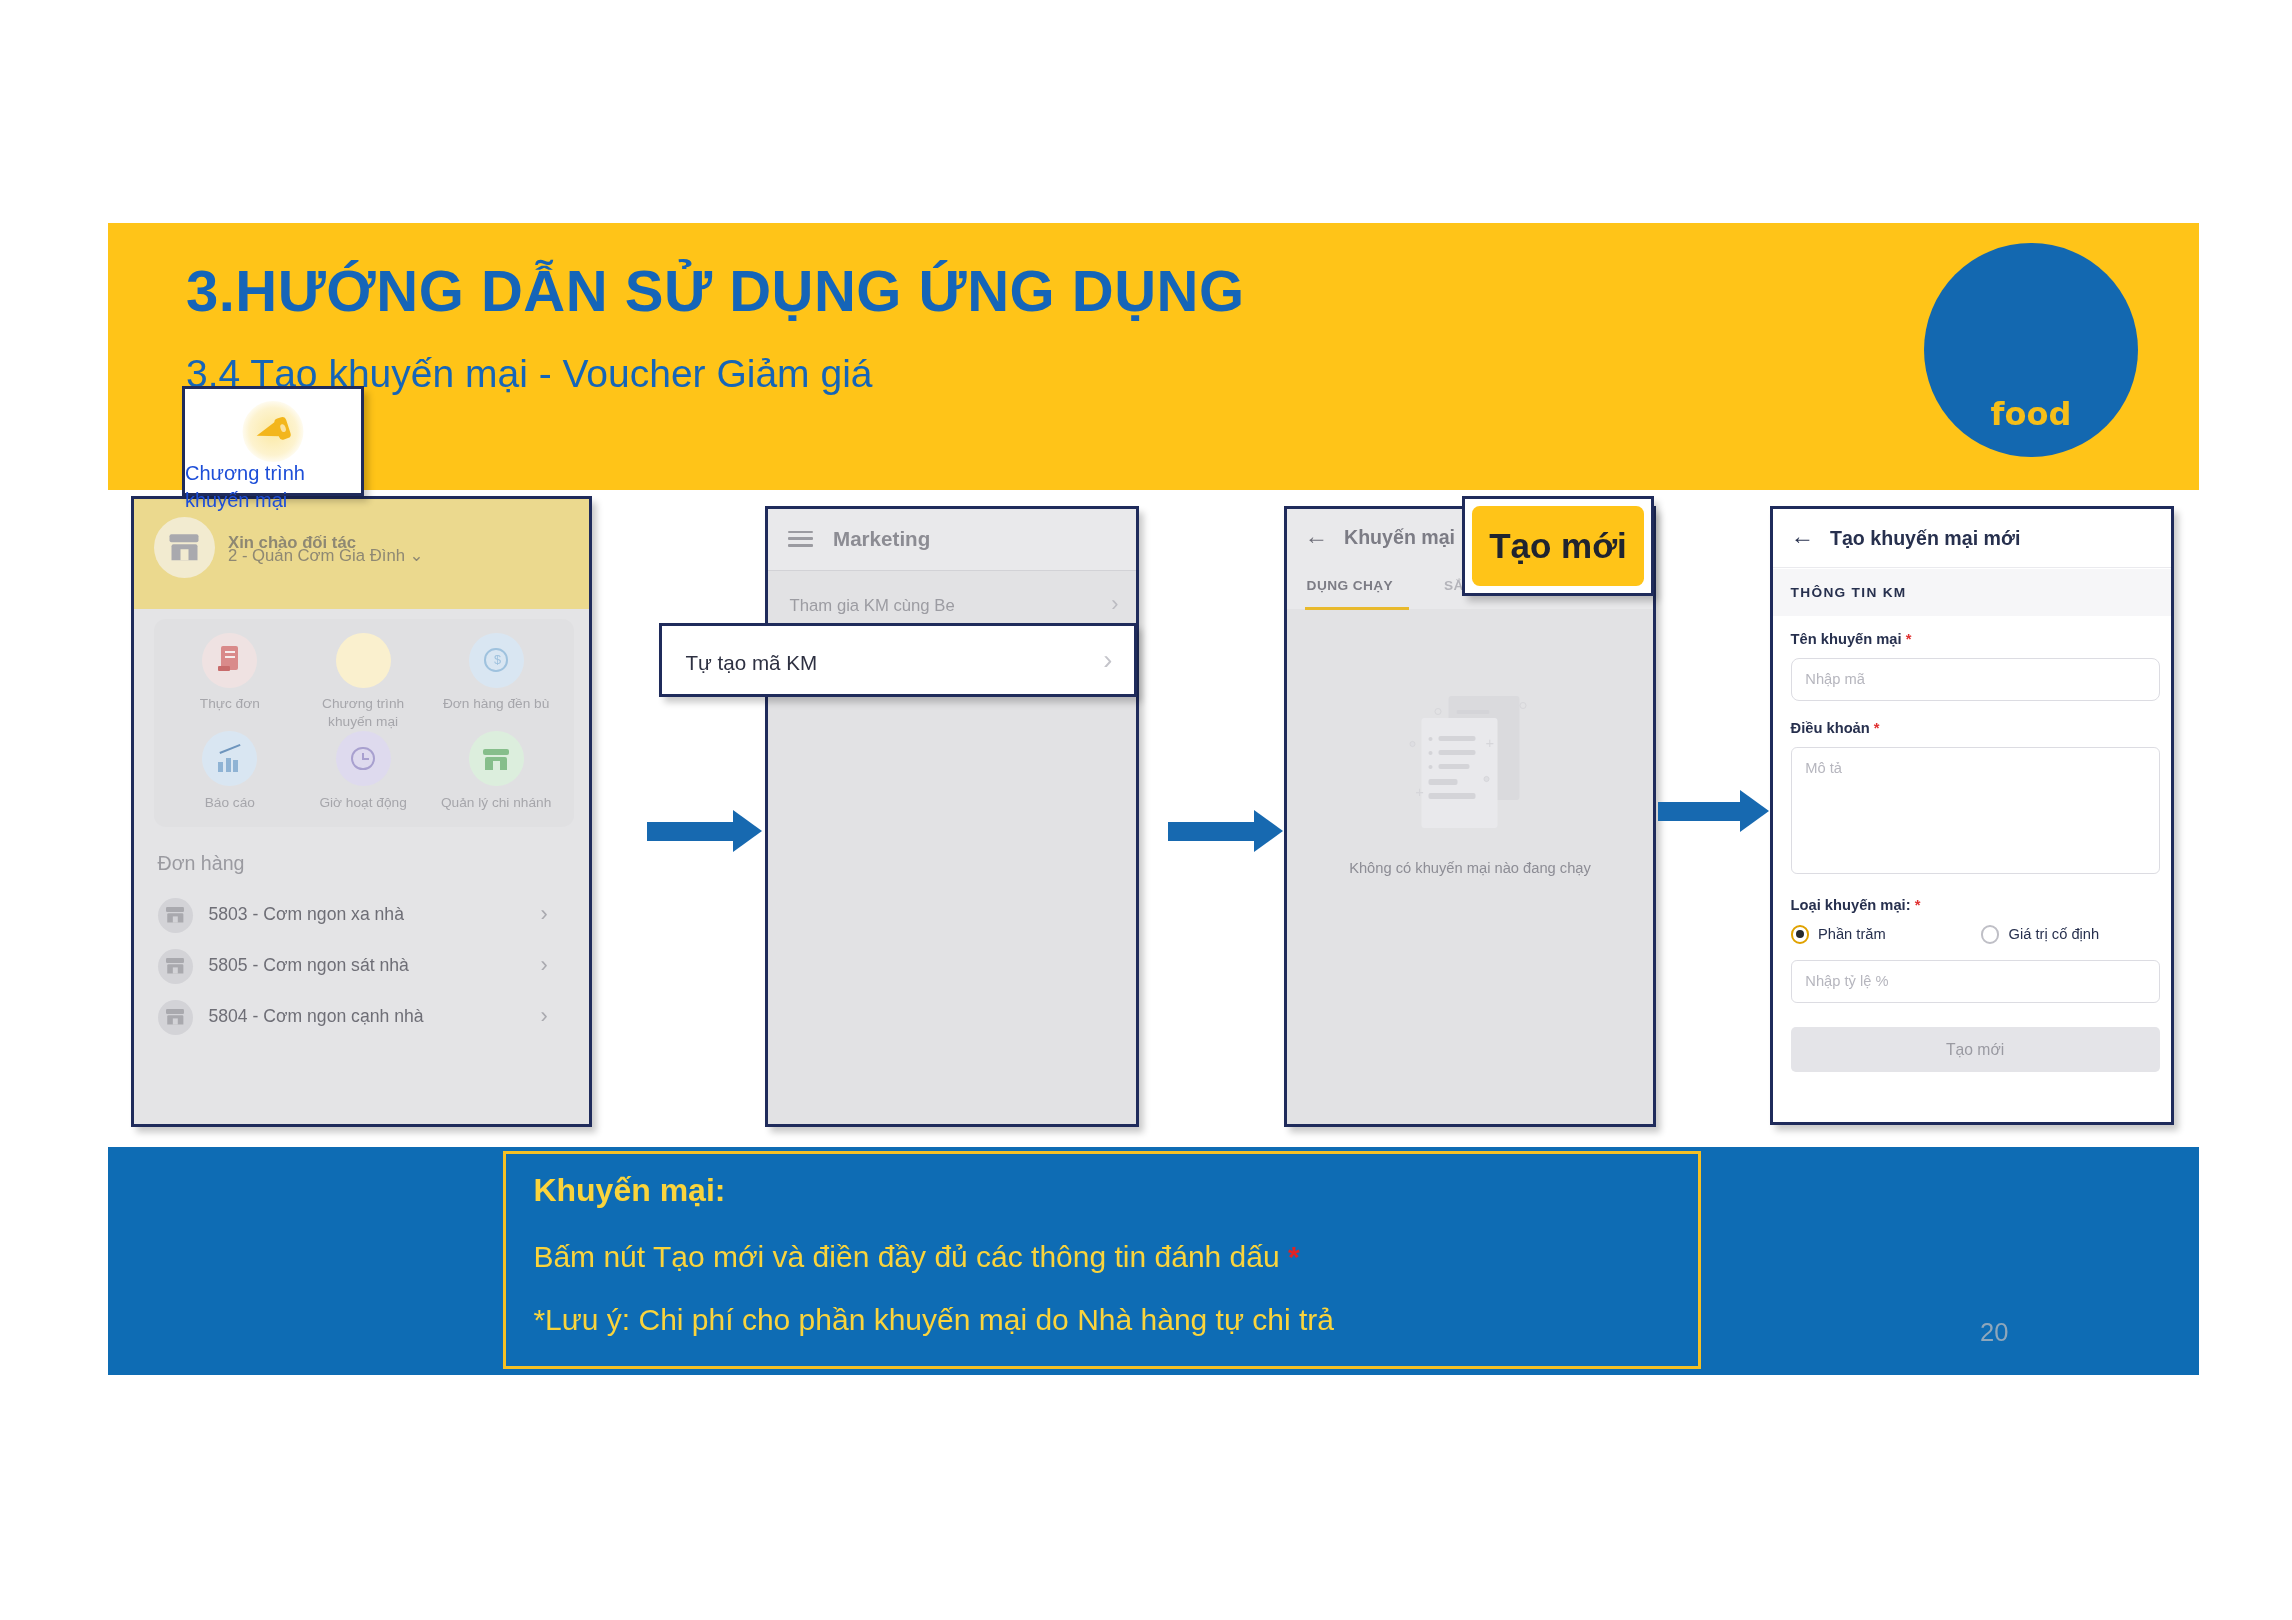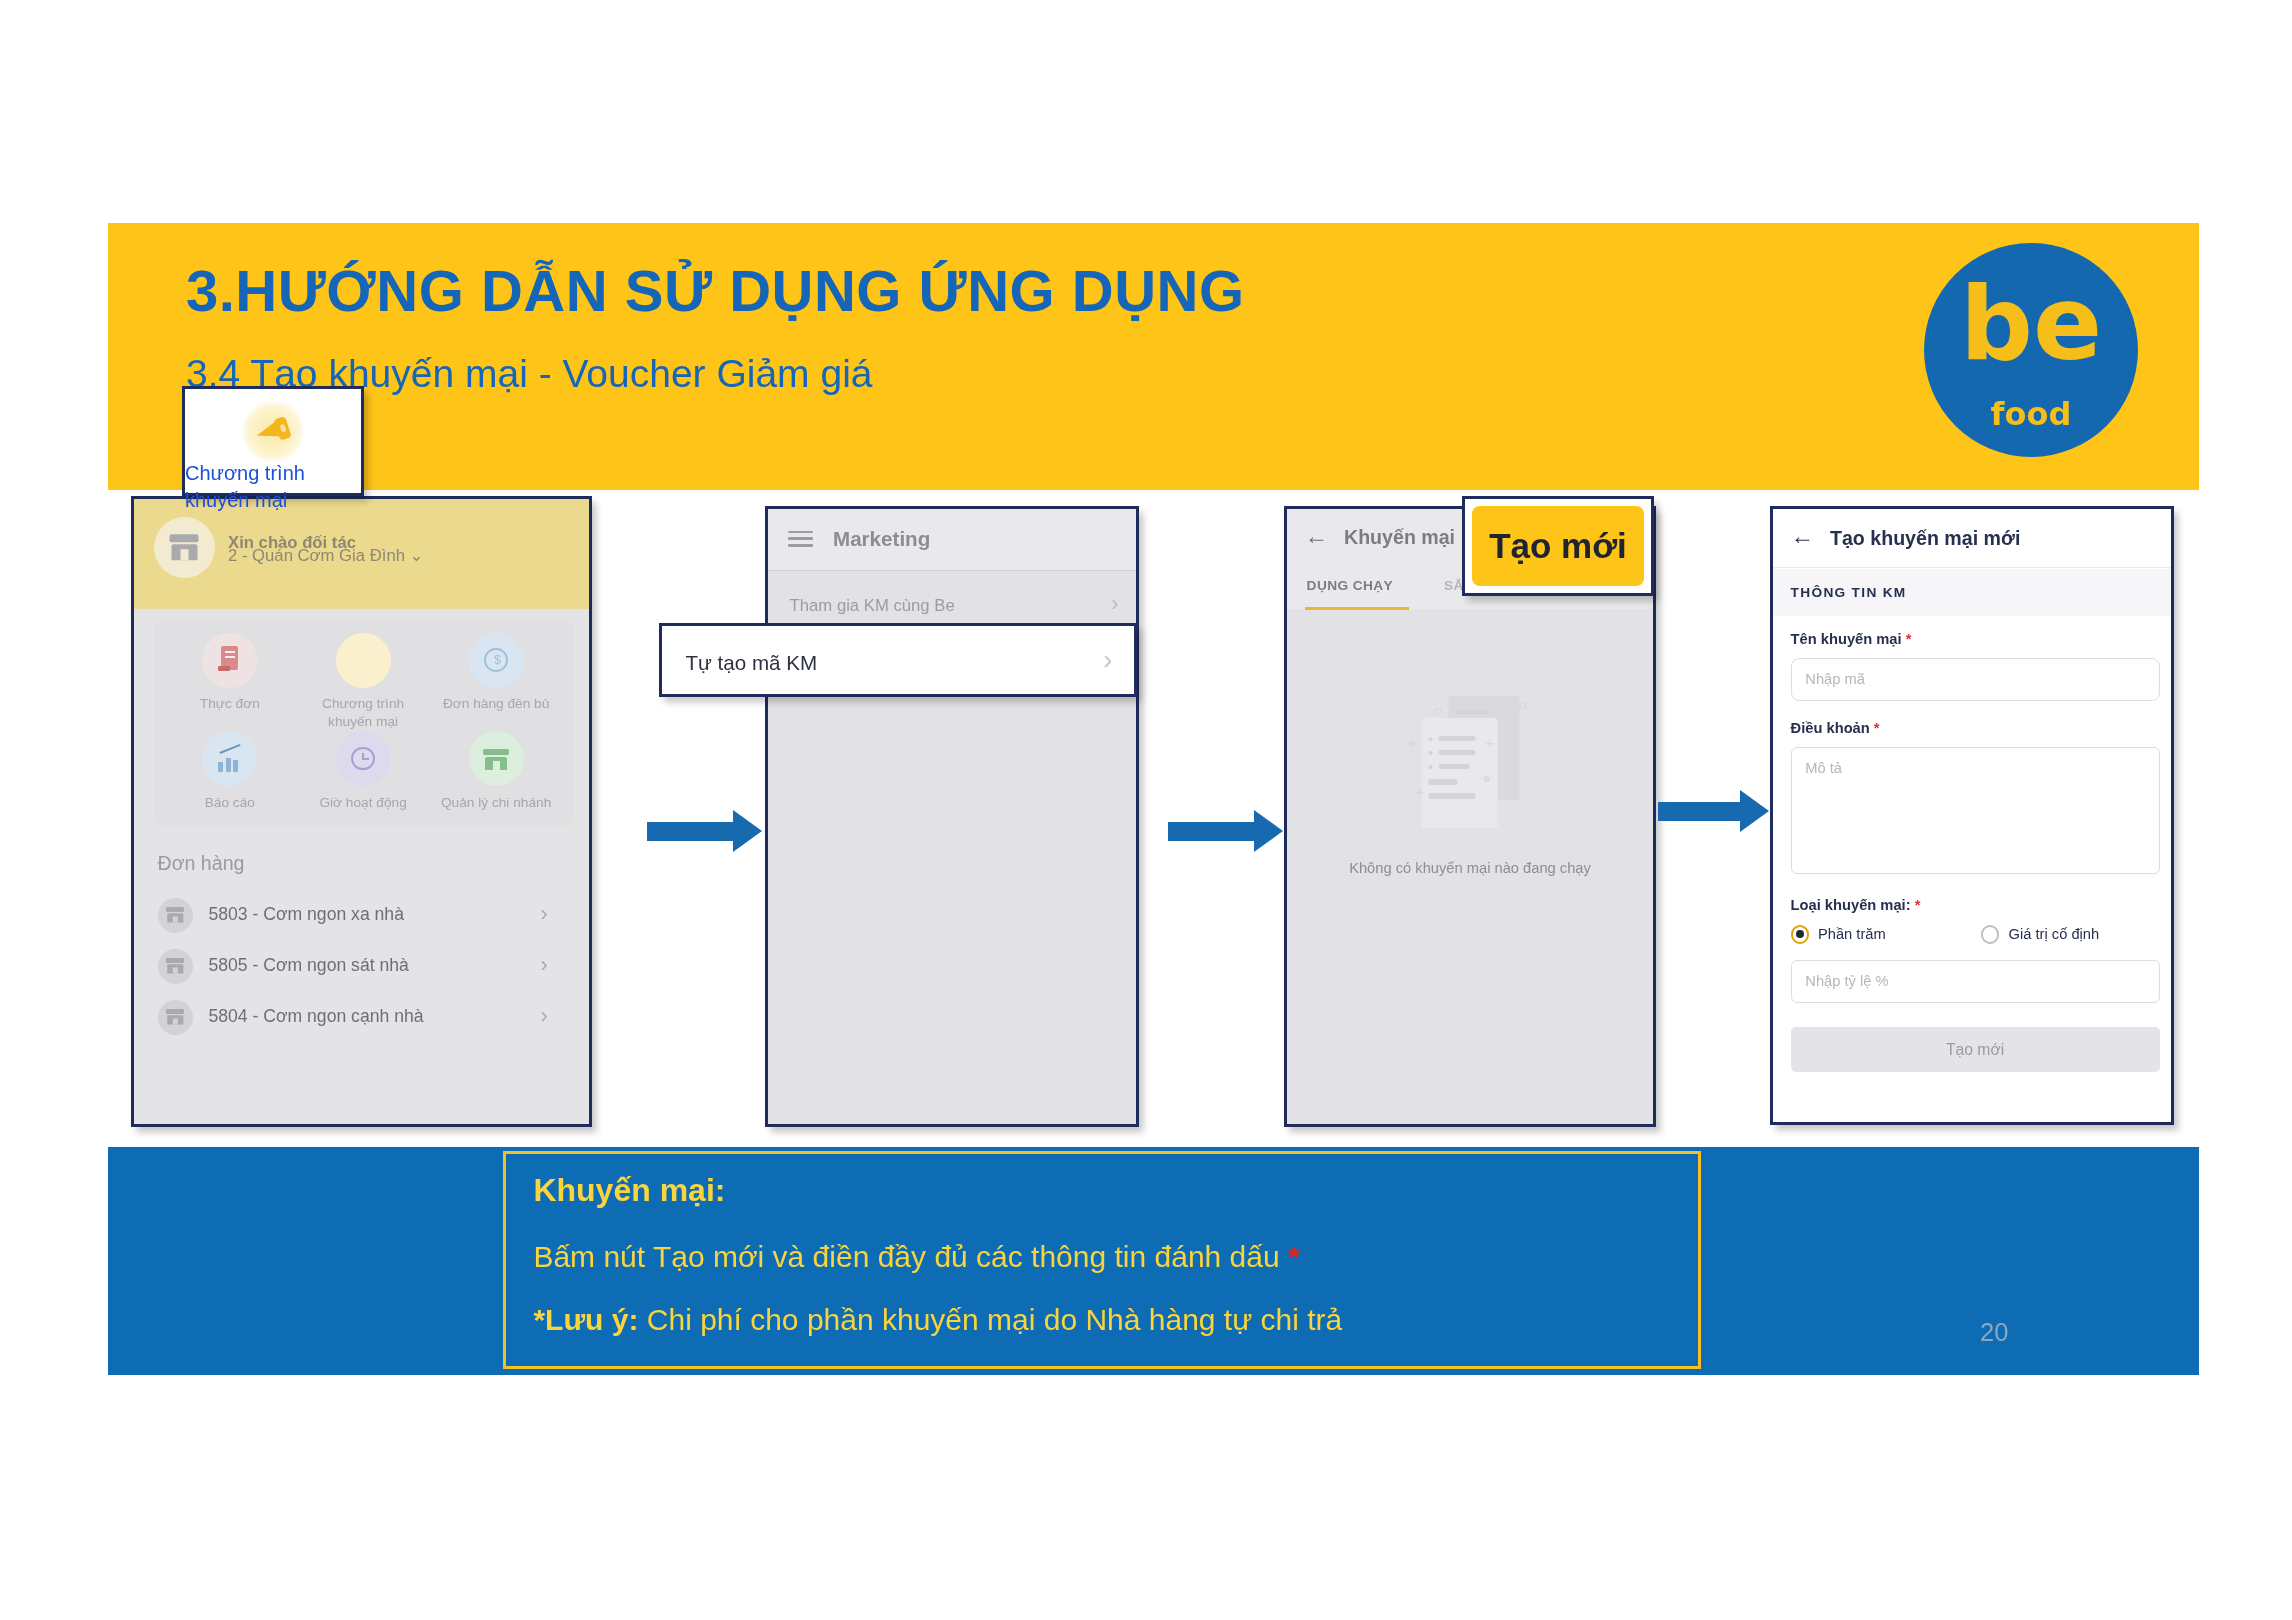--- a/index.html
+++ b/index.html
@@ -236,37 +236,36 @@
   }
   .note-box {
     position:absolute; left:503px; top:1151px;
     width:1198px; height:218px;
     border:3.9px solid #F5C024; background:transparent;
   }
   .note-h { position:absolute; left:27.4px; top:17.6px; font-size:32px; font-weight:bold; color:#FAD43C; }
   .note-l1 { position:absolute; left:27.4px; top:86px; font-size:30px; color:#FAD43C; white-space:nowrap; }
   .note-l2 { position:absolute; left:27.4px; top:149px; font-size:30px; color:#FAD43C; white-space:nowrap; }
   .note-red { color:#E02424; font-weight:bold; }
-  .note-b { font-weight:bold; }
+  .note-b { font-weight:normal; }
   .page-no {
     position:absolute; left:1980px; top:1318px;
     font-size:25.5px; color:#8FA7BB;
   }
 </style>
 </head>
 <body>
 
 <div id="slide">
 
   <div class="header-bar">
     <div class="header-title">3.HƯỚNG DẪN SỬ DỤNG ỨNG DỤNG</div>
     <div class="header-sub">3.4 Tạo khuyến mại - Voucher Giảm giá</div>
     <div class="logo-wrap">
       <div class="logo-circle"></div>
-      <div class="logo-be">be</div>
       <div class="logo-food">food</div>
     </div>
   </div>
 
   <div class="panel" id="panel1">
     <div class="p1-head">
       <div class="p1-avatar">
         <div class="store-glyph">
           <div class="roof"></div>
             <div class="body"></div>

